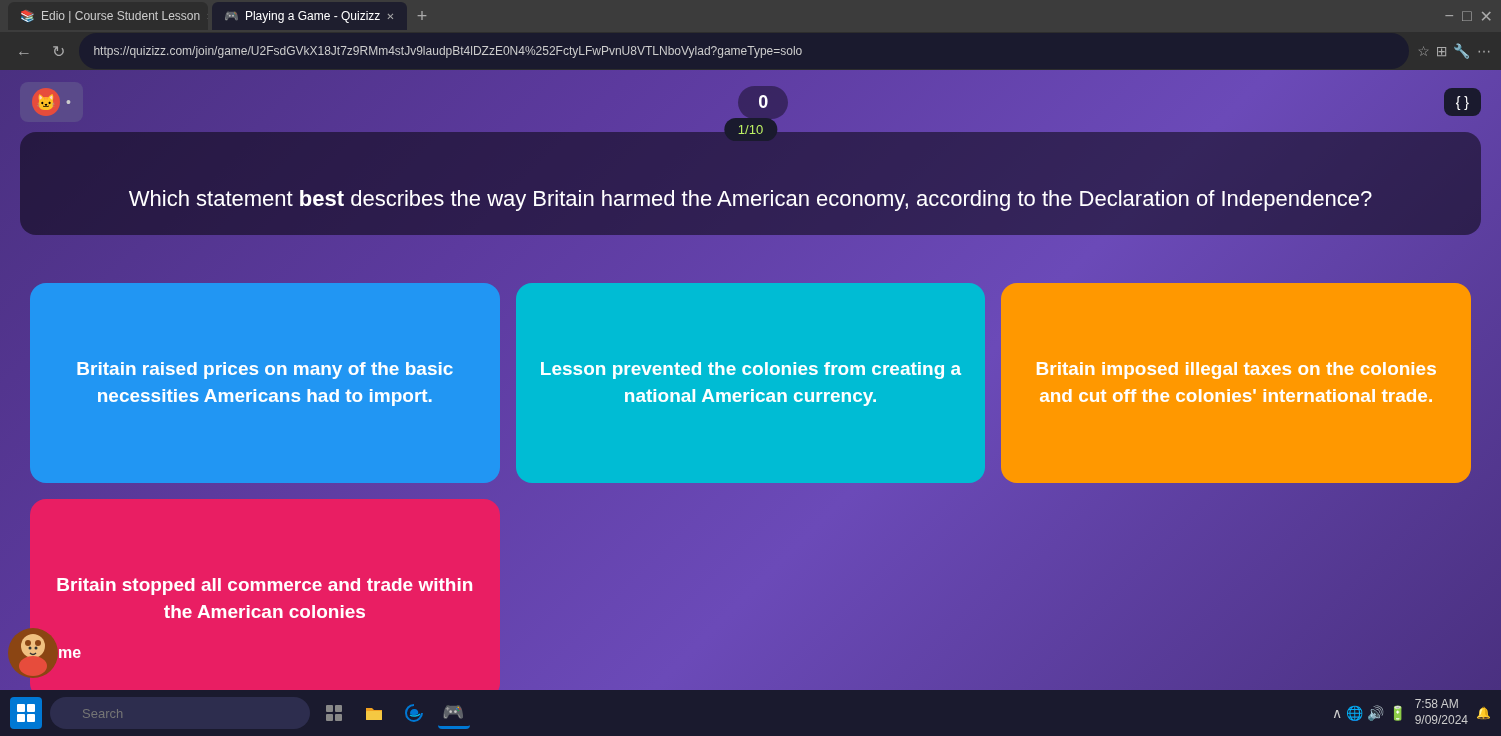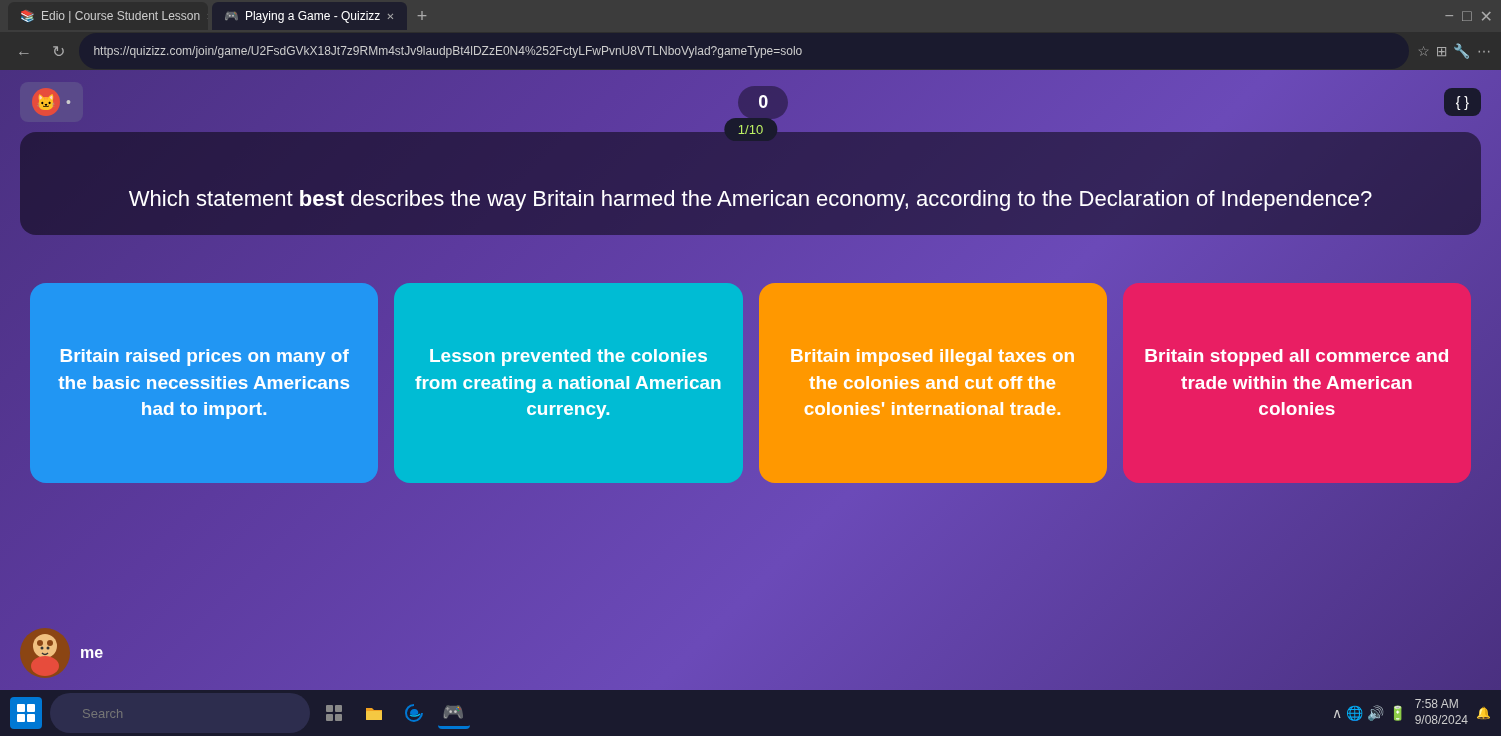--- a/index.html
+++ b/index.html
@@ -171,21 +171,21 @@
       line-height: 1.4;
       margin-top: 32px;
     }
     .question-text strong {
       font-weight: 900;
     }
 
     
     .answers-grid {
       display: grid;
-      grid-template-columns: repeat(4, 1fr);
+      grid-template-columns: repeat(3, 1fr);
       gap: 16px;
       padding: 0 10px;
       margin-top: 48px;
     }
     .answer-card {
       border-radius: 16px;
       padding: 24px 20px;
       display: flex;
       align-items: center;
       justify-content: center;
@@ -200,24 +200,23 @@
     }
     .answer-card.blue { background: #2196f3; }
     .answer-card.teal { background: #00bcd4; }
     .answer-card.orange { background: #ff9800; }
     .answer-card.pink { background: #e91e63; }
 
     
     .player-info {
       position: absolute;
       bottom: 12px;
-      left: 20px;
-      display: flex;
-      align-items: center;
-      gap: 10px;
+      left: 8px;
+      display: flex;
+      align-items: center;
     }
     .player-avatar {
       width: 50px;
       height: 50px;
       border-radius: 50%;
       background: #8B4513;
       display: flex;
       align-items: center;
       justify-content: center;
       overflow: hidden;
@@ -261,21 +260,21 @@
       background: white;
       border-radius: 1px;
     }
     .search-bar {
       background: #2d2d4e;
       border: none;
       border-radius: 20px;
       color: #ccc;
       font-size: 13px;
       padding: 4px 14px 4px 32px;
-      height: 40px;
+      height: 32px;
       width: 260px;
       position: relative;
     }
     .search-wrapper {
       position: relative;
       display: flex;
       align-items: center;
     }
     .search-icon-tb {
       position: absolute;
@@ -462,17 +461,17 @@
 
   <div class="taskbar-right">
     <div class="system-icons">
       <span>∧</span>
       <span>🌐</span>
       <span>🔊</span>
       <span>🔋</span>
     </div>
     <div class="taskbar-time">
       <div>7:58 AM</div>
-      <div>9/08/2024</div>
+      <div>9/09/2024</div>
     </div>
     <span>🔔</span>
   </div>
 </div>
 
 </body></html>

